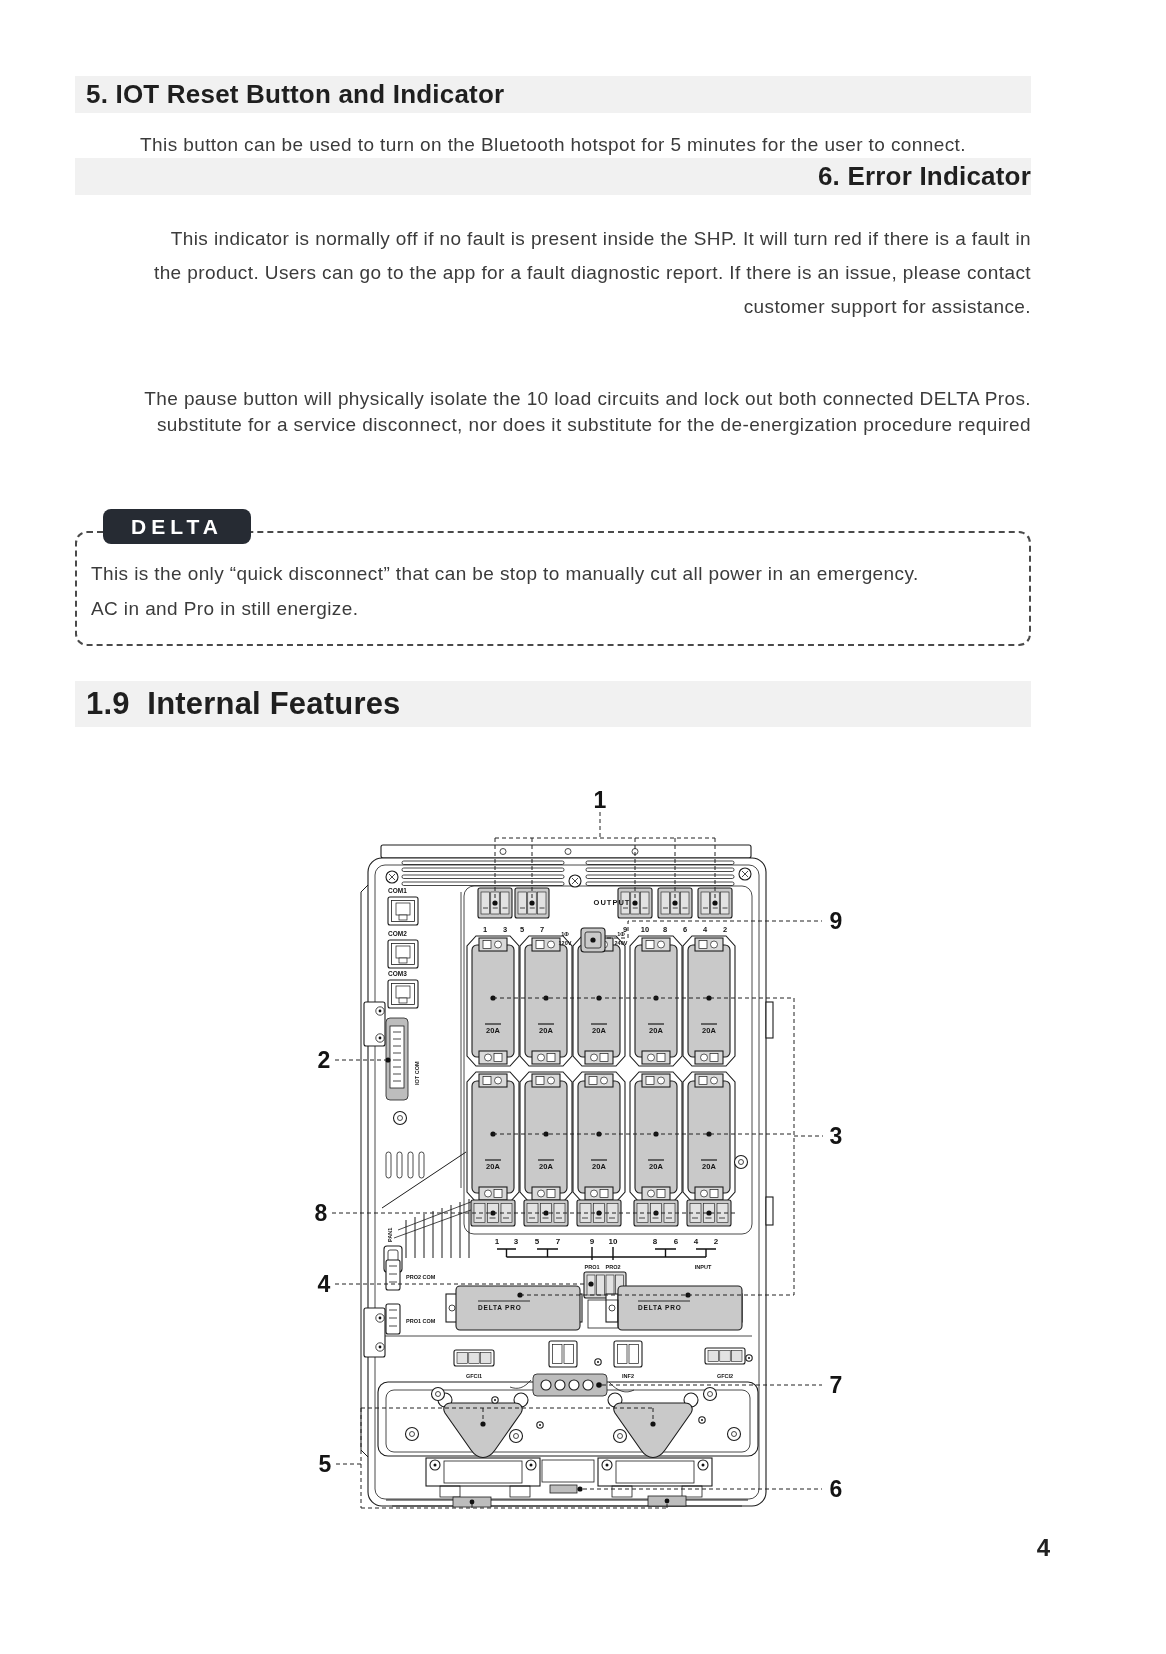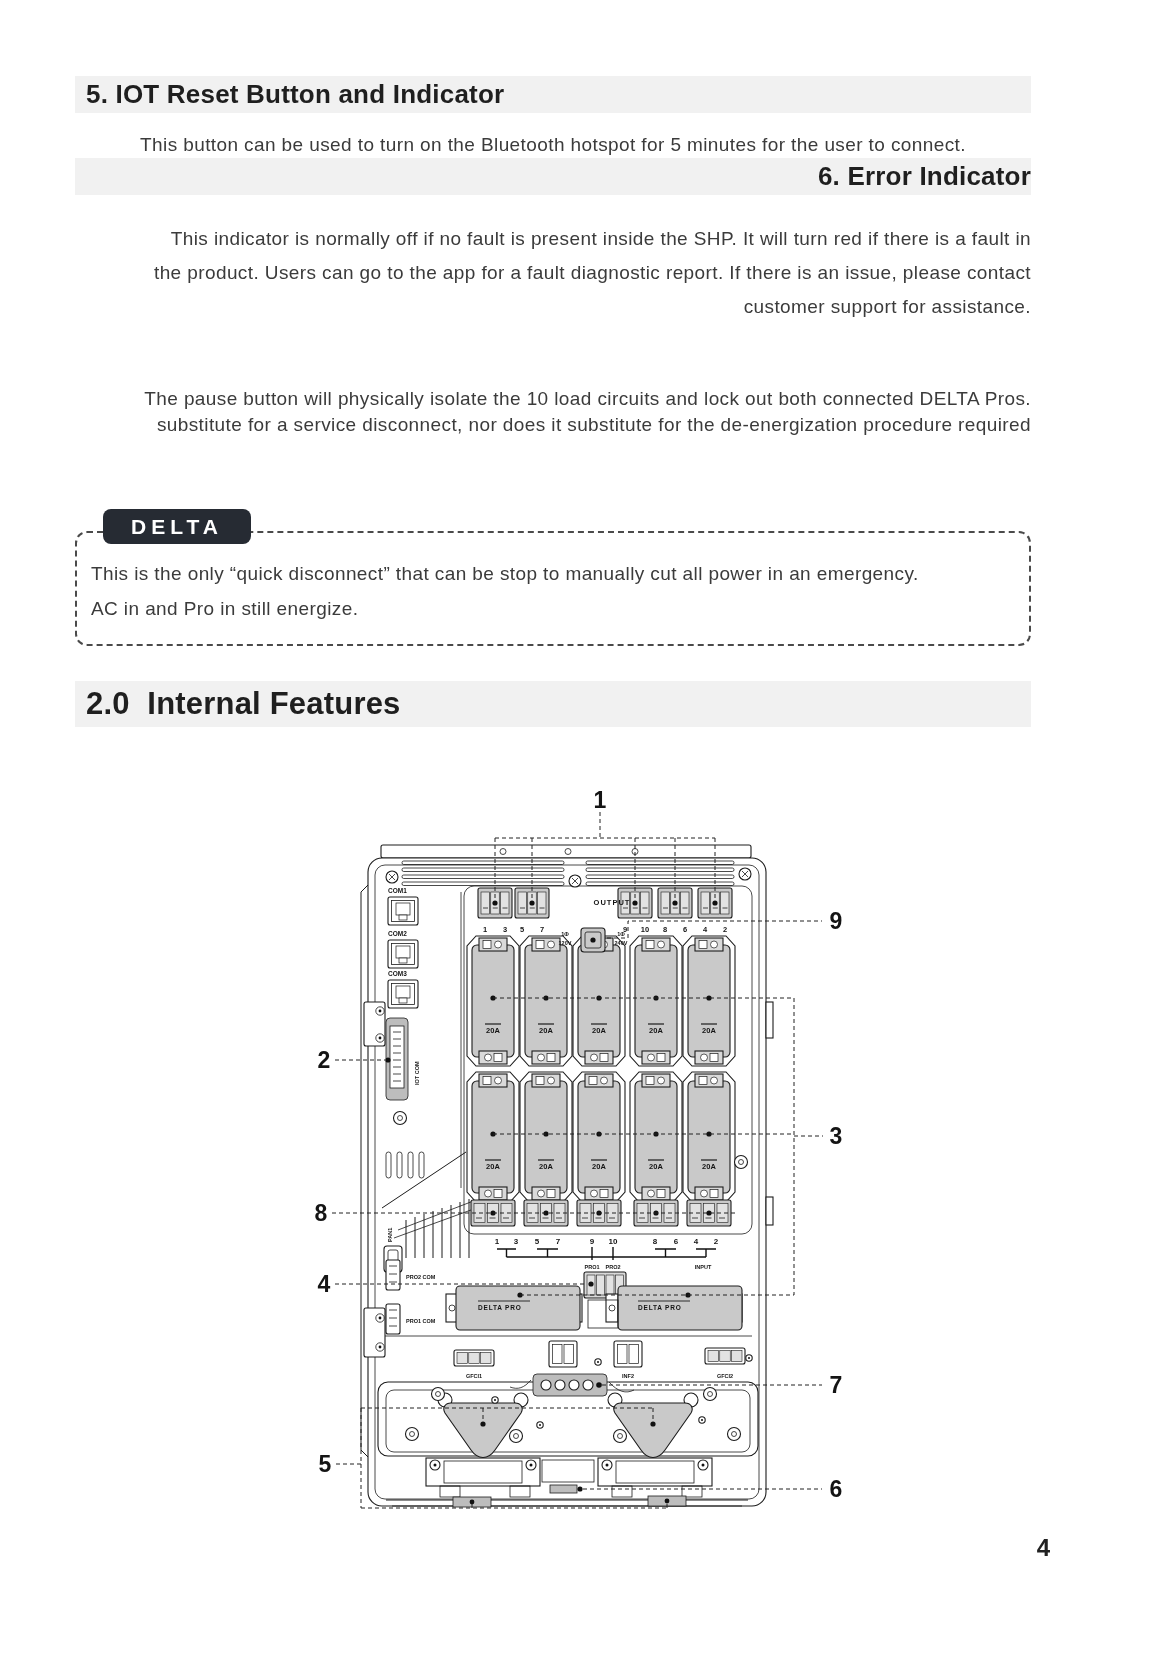--- a/index.html
+++ b/index.html
@@ -68,21 +68,21 @@
   </div>
 
   <div class="notebox"></div>
   <div class="notetab">DELTA</div>
   <div class="notetext">
     <div class="pline">This is the only “quick disconnect” that can be stop to manually cut all power in an emergency.</div>
     <div class="pline">AC in and Pro in still energize.</div>
   </div>
 
   <div class="hbar h-big" style="top:681px;">
-    <div class="htxt">2.0  Internal Features</div>
+    <div class="htxt">1.9  Internal Features</div>
   </div>
 
   <div class="diagram">
   <svg viewBox="0 0 580 768" width="580" height="768">
     <defs>
       <g id="relay">
         <path class="s" d="M9,0 H43 L52,10 V120 L43,130 H9 L0,120 V10 Z"></path>
         <rect class="s g" x="5" y="9" width="42" height="112" rx="5"></rect>
         <rect class="s g2" x="12" y="2" width="28" height="13"></rect>
         <rect x="16" y="4.5" width="8" height="8" fill="#fff" stroke="#1c1c1c" stroke-width=".7"></rect>

